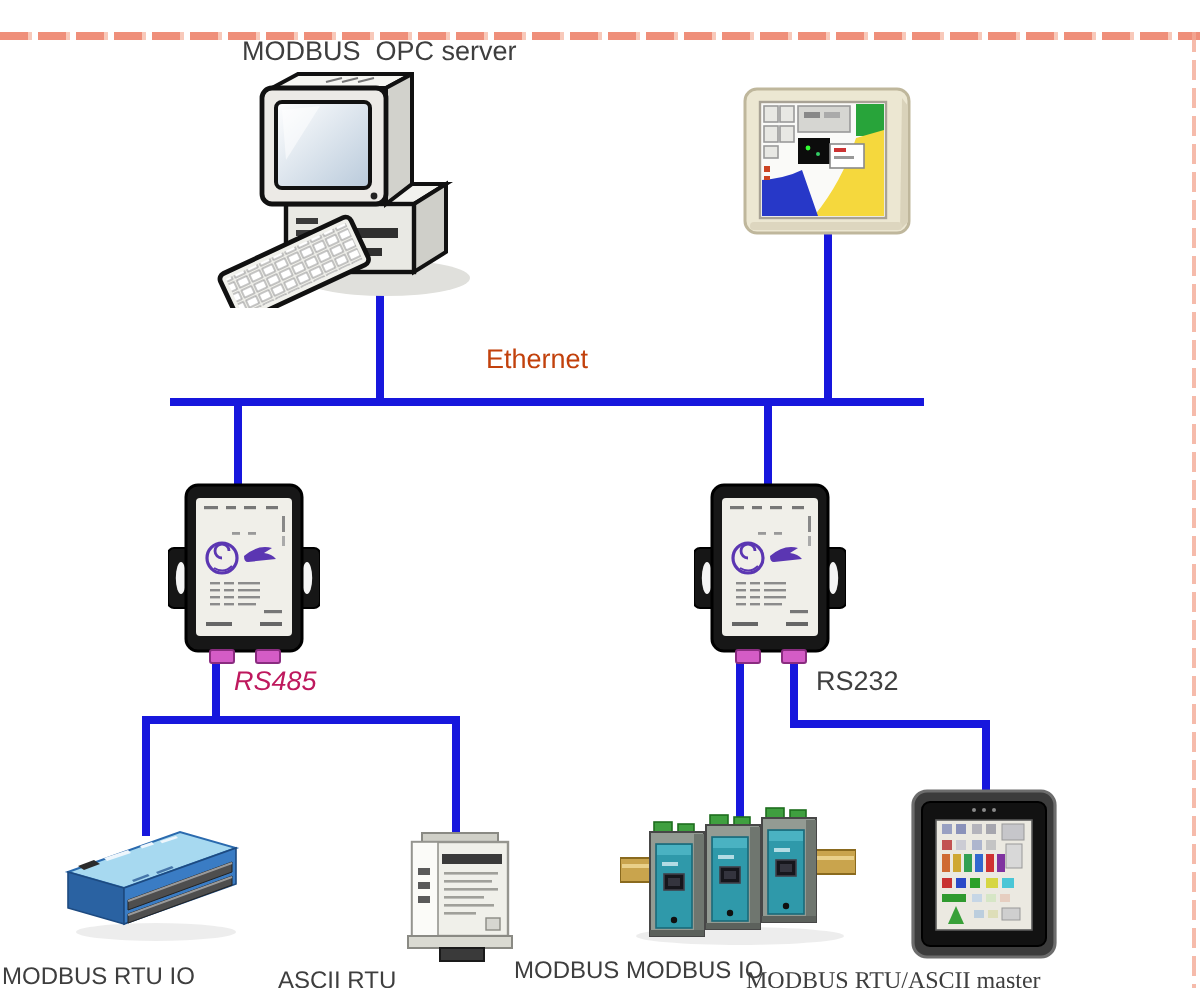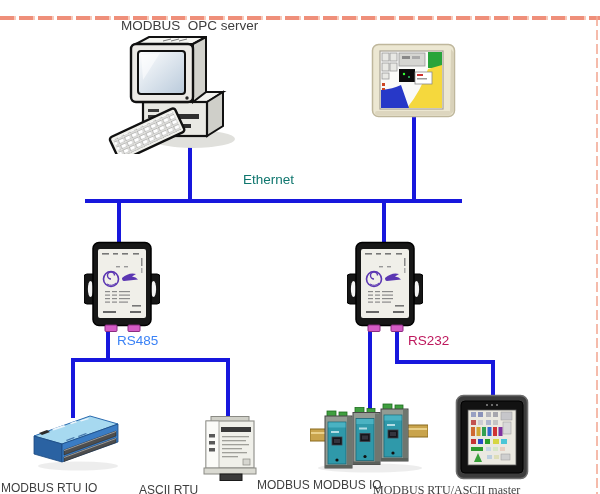--- a/index.html
+++ b/index.html
@@ -299,21 +299,21 @@
     <rect x="31" y="53" width="5" height="4" fill="#c6d6e6"></rect>
       <rect x="38" y="53" width="5" height="4" fill="#d6e6c6"></rect>
     <rect x="45" y="53" width="5" height="4" fill="#e6cec0"></rect>
     <path d="M23,59 l4,9 h-8 Z" fill="#38a038"></path>
     <rect x="32" y="61" width="5" height="4" fill="#bccede"></rect>
       <rect x="39" y="61" width="5" height="4" fill="#dedeb8"></rect>
     <rect x="46" y="60" width="9" height="6" fill="#cfcfcf" stroke="#999" stroke-width="0.5"></rect>
   </svg>
 
   <div class="lbl" style="left: 121px; top: 3px; color: rgb(62, 62, 62);">MODBUS  OPC server</div>
-  <div class="lbl" style="left: 243px; top: 157px; color: #0f766e;">Ethernet</div>
-  <div class="lbl" style="left: 117px; top: 318px; color: #3b82f6;">RS485</div>
-  <div class="lbl" style="left: 408px; top: 318px; color: #be185d;">RS232</div>
+  <div class="lbl" style="left: 243px; top: 157px; color: #c2410c;">Ethernet</div>
+  <div class="lbl" style="left: 117px; top: 318px; color: #be185d; font-style: italic;">RS485</div>
+  <div class="lbl" style="left: 408px; top: 318px; color: #404040;">RS232</div>
   <div class="lbl lbl-lg" style="left: 1px; top: 466px; color: rgb(62, 62, 62);">MODBUS RTU IO</div>
   <div class="lbl lbl-lg" style="left: 139px; top: 468px; color: rgb(62, 62, 62);">ASCII RTU</div>
   <div class="lbl lbl-lg" style="left: 257px; top: 463px; color: rgb(62, 62, 62);">MODBUS MODBUS IO</div>
   <div class="lbl lbl-lg" style="left: 373px; top: 468px; color: rgb(62, 62, 62); font-family: Liberation Serif, serif;">MODBUS RTU/ASCII master</div>
 
 </div>
 
 </body></html>

